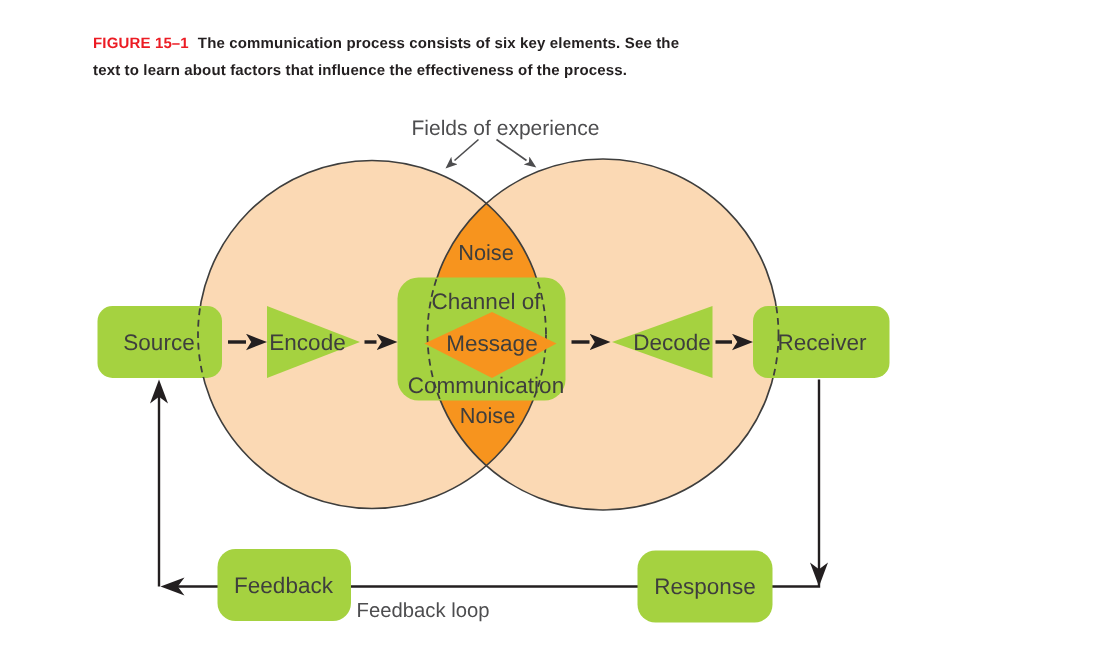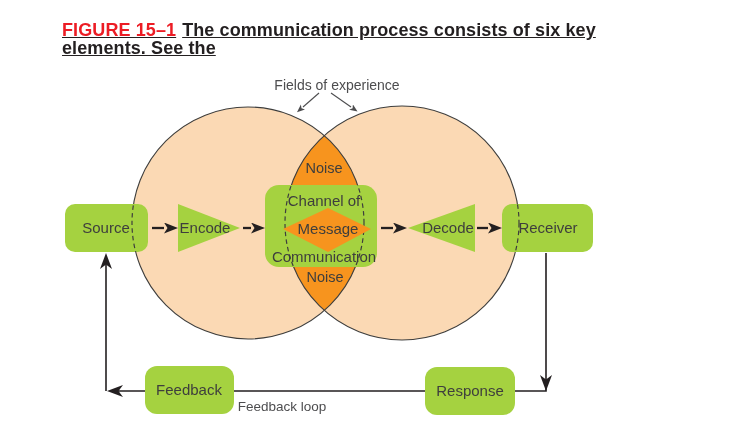--- a/index.html
+++ b/index.html
@@ -7,22 +7,22 @@
     width: 735px; height: 437px;
     background: #ffffff;
     font-family: "Liberation Sans", sans-serif;
     overflow: hidden;
   }
   #stage { position: relative; width: 735px; height: 437px; background: #ffffff; }
 
   
   .caption {
     position: absolute; left: 62px; top: 21px; width: 540px;
-    font-size: 18px; font-weight: bold; line-height: 18px;
-    color: #231F20; letter-spacing: 0.1px; text-decoration: underline;
+    font-size: 10px; font-weight: bold; line-height: 18px;
+    color: #231F20; letter-spacing: 0.1px;
   }
   .caption .fig-label { color: #EC1C24; padding-right: 6px; }
 
   
   #diagram { position: absolute; left: 0; top: 0; }
 
   .circle-fill { fill: #FBD9B4; }
   .circle-stroke { fill: none; stroke: #3E3E3D; stroke-width: 1.1; }
   .lens { fill: #F7941E; }
   .greenbox { fill: #A5D240; }
@@ -41,20 +41,21 @@
   .t-gray { font-size: 14px; fill: #4D4D4F; }
   .t-loop { font-size: 13.5px; fill: #4D4D4F; }
 </style>
 </head>
 <body>
 
 <div id="stage">
 
   <div class="caption">
     <div><span class="fig-label">FIGURE 15–1</span><span>The communication process consists of six key elements. See the</span></div>
+    <div>text to learn about factors that influence the effectiveness of the process.</div>
   </div>
 
   <svg id="diagram" width="735" height="437" viewBox="0 0 735 437">
     <defs>
       <clipPath id="clipLeftCircle">
           <circle cx="248" cy="223" r="116"></circle>
         </clipPath>
       <clipPath id="clipSourceBox">
           <rect x="65" y="204" width="83" height="48" rx="10"></rect>
         </clipPath>

